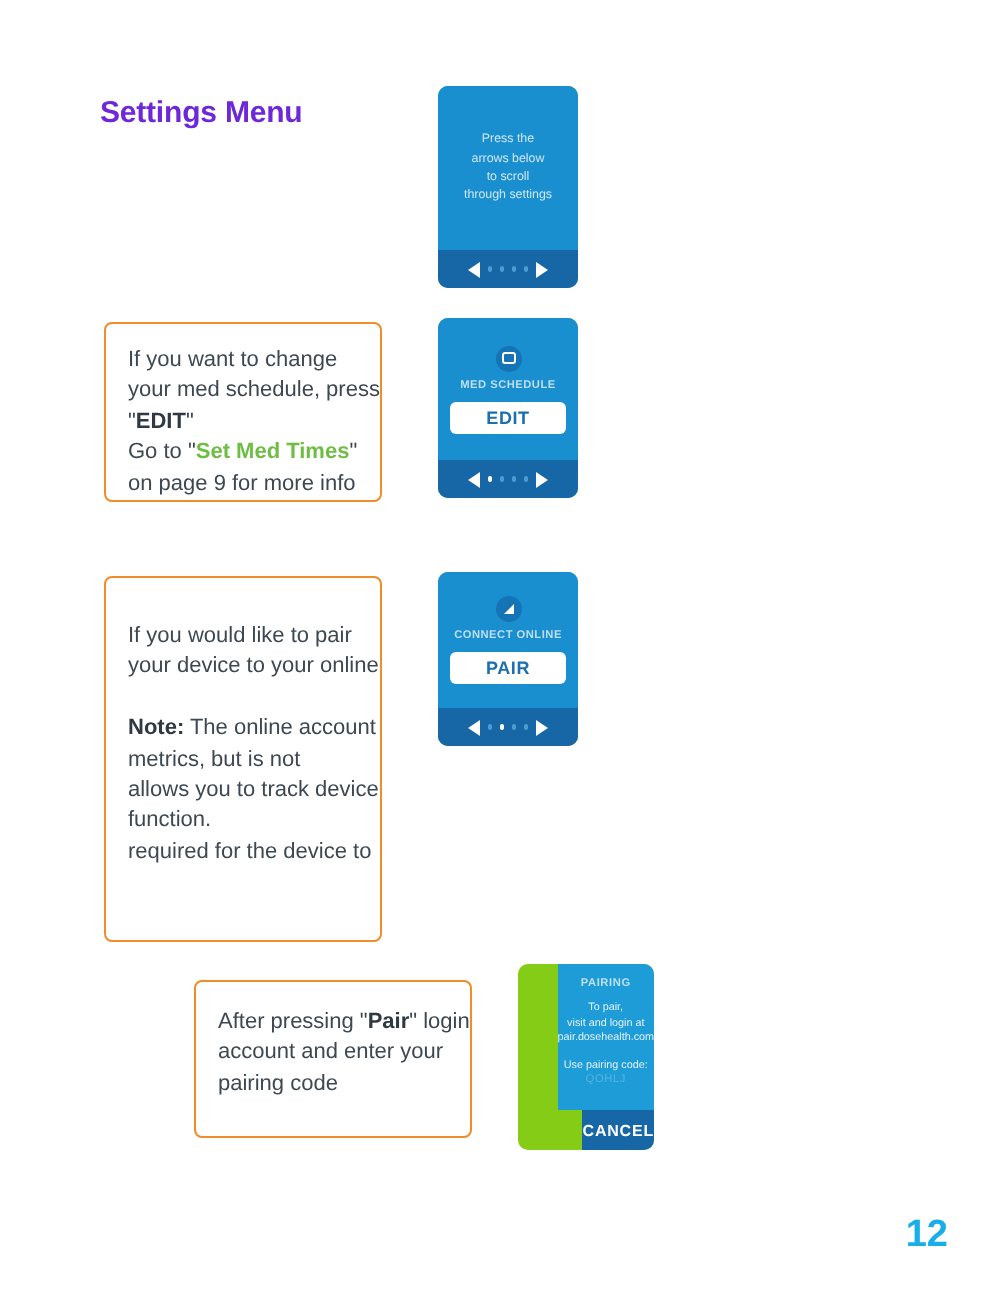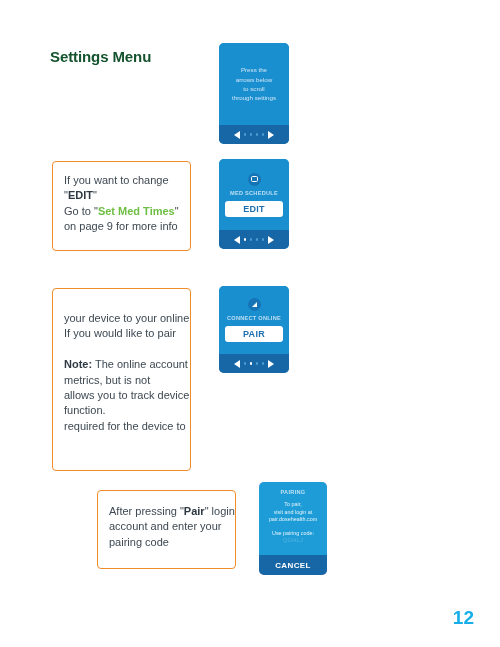--- a/index.html
+++ b/index.html
@@ -19,21 +19,21 @@
     height: 647px;
   }
 
   
   .page-title {
     position: absolute;
     left: 50px;
     top: 48px;
     font-size: 15px;
     font-weight: bold;
-    color: #14532d;
+    color: #6d28d9;
     letter-spacing: -0.1px;
   }
 
   
   .callout {
     position: absolute;
     border: 1.6px solid #F08C29;
     border-radius: 4px;
     background: #ffffff;
     color: #3D4852;
@@ -153,21 +153,22 @@
     justify-content: center;
   }
 
   #device-med-schedule { left: 219px; top: 159px; height: 90px; }
   #device-connect-online { left: 219px; top: 286px; height: 87px; }
 
   
   #device-pairing {
     left: 259px; top: 482px;
     width: 68px; height: 93px;
-    background: #f0abfc;
+    background: #84cc16;
+    align-items: flex-end;
   }
   #device-pairing .device-body {
     background: #1E9CD7;
     justify-content: flex-start;
     padding-top: 7px;
   }
   .pairing-title {
     color: #BCE0F2;
     font-size: 5.6px;
     font-weight: bold;
@@ -239,20 +240,21 @@
         <span class="dot"></span>
         <span class="dot"></span>
         <span class="dot"></span>
       </span>
       <span class="nav-arrow right"></span>
     </div>
   </div>
 
   <div class="callout" id="callout-med-schedule">
     <p>If you want to change</p>
+    <p>your med schedule, press</p>
     <p><span>"</span><span class="b">EDIT</span><span>"</span></p>
     <p><span>Go to "</span><span class="green">Set Med Times</span><span>"</span></p>
     <p>on page 9 for more info</p>
   </div>
 
   <div class="device" id="device-med-schedule">
     <div class="device-body">
       <span class="screen-icon">
         <span class="icon-med"></span>
       </span>
@@ -265,22 +267,22 @@
         <span class="dot active"></span>
         <span class="dot"></span>
         <span class="dot"></span>
         <span class="dot"></span>
       </span>
       <span class="nav-arrow right"></span>
     </div>
   </div>
 
   <div class="callout" id="callout-pair">
+    <p>If you would like to pair</p>
     <p>your device to your online</p>
-    <p>If you would like to pair</p>
     <div class="spacer"></div>
     <p><span class="b">Note:</span><span> The online account</span></p>
     <p>metrics, but is not</p>
     <p>allows you to track device</p>
     <p>function.</p>
     <p>required for the device to</p>
   </div>
 
   <div class="device" id="device-connect-online">
     <div class="device-body">

